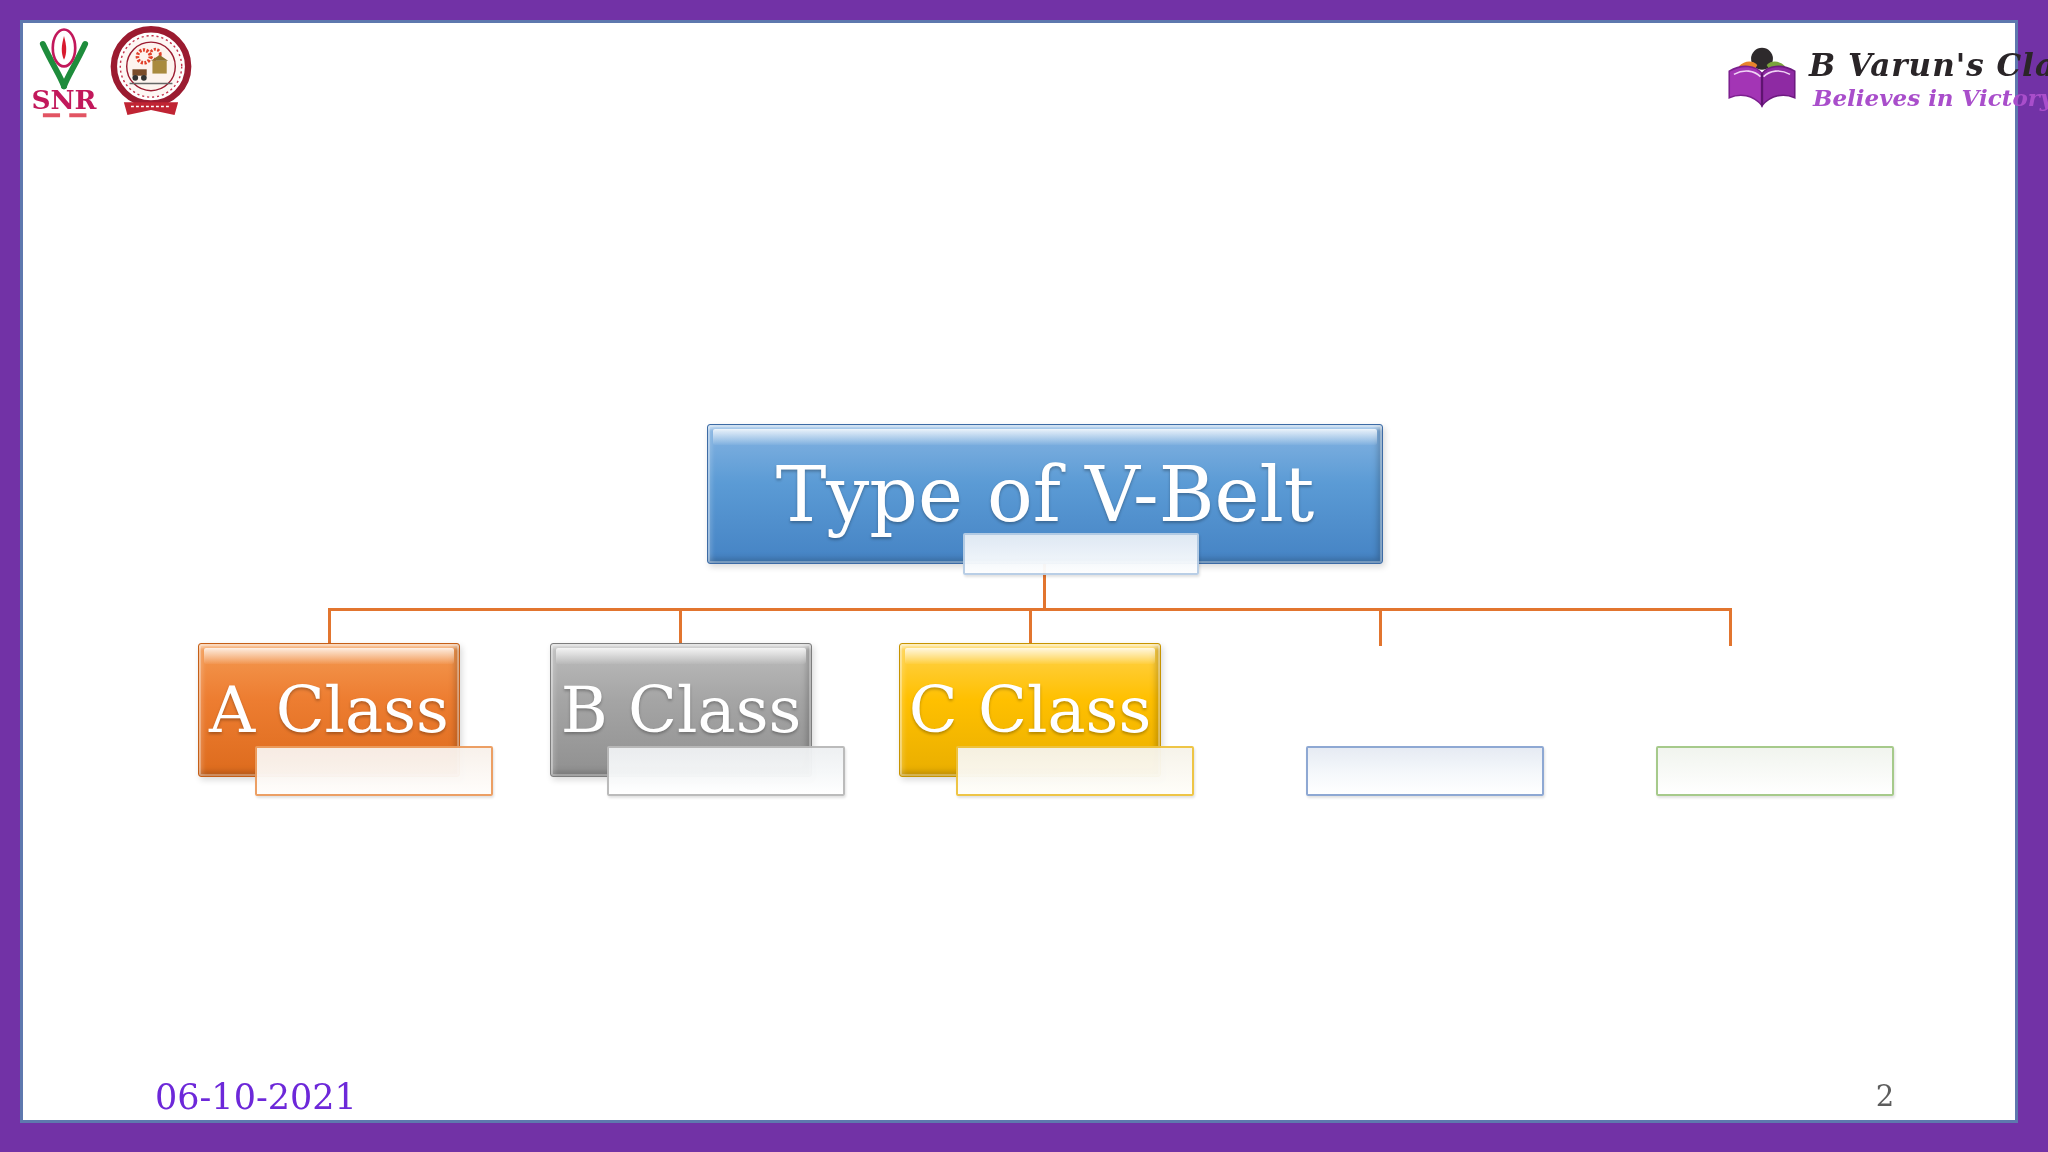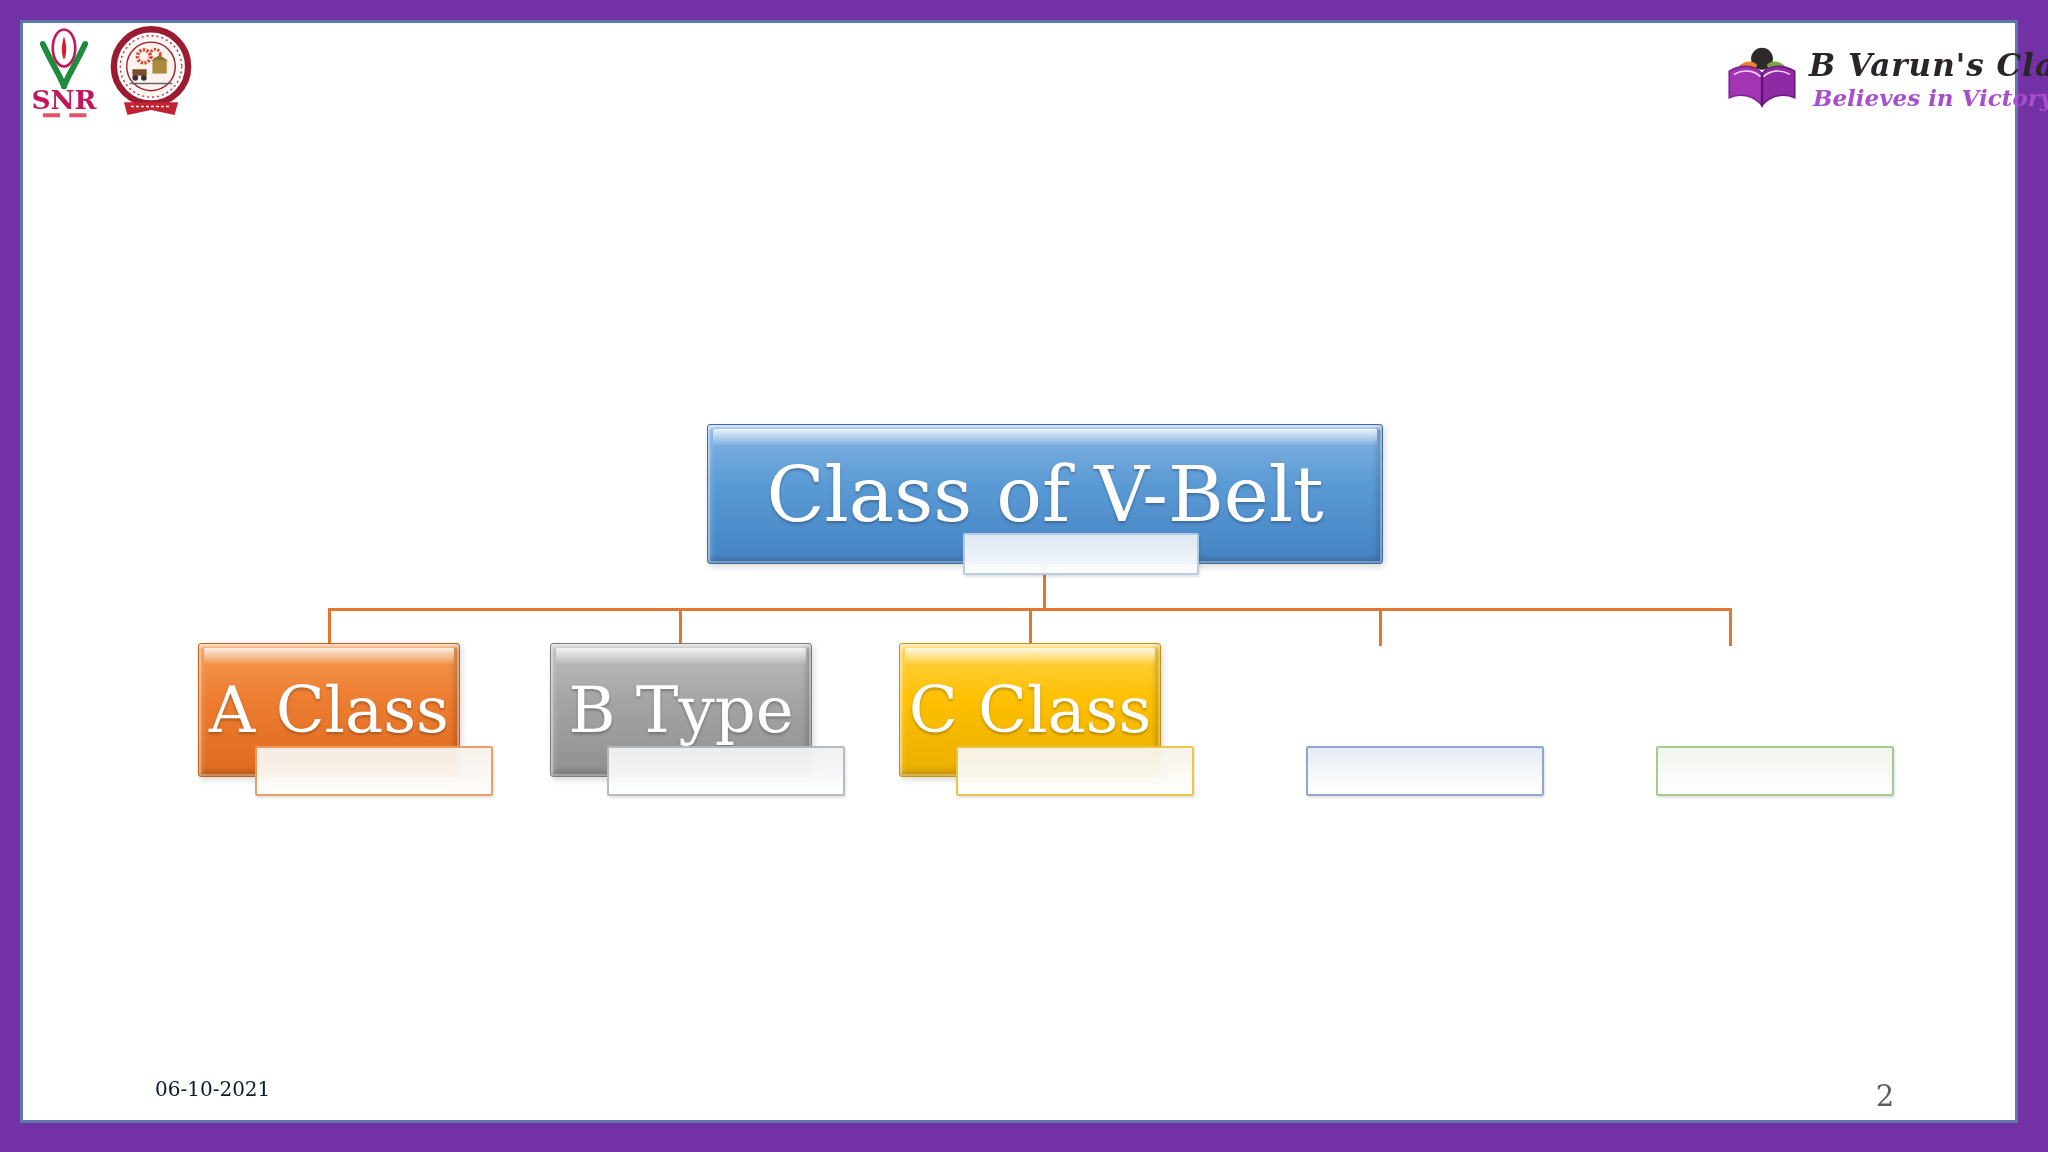--- a/index.html
+++ b/index.html
@@ -73,21 +73,21 @@
   
   .conn { position:absolute; background:#E2752F; z-index:1; }
   .conn-stub  { left:1020px; top:540px; width:3px; height:48px; }
   .conn-bus   { left:305px;  top:585px; width:1404px; height:3px; }
   .conn-drop  { top:585px; width:3px; height:38px; }
   .d-a { left:305px; } .d-b { left:656px; } .d-c { left:1006px; }
   .d-d { left:1356px; } .d-e { left:1706px; }
 
   
   .footer-date {
-    position:absolute; left:132px; top:1054px; font-size:20px; color:#0f172a;
+    position:absolute; left:132px; top:1054px; font-size:35px; color:#6d28d9;
   }
   .footer-page {
     position:absolute; left:1842px; top:1056px; width:40px; text-align:center;
     font-size:29px; color:#5d5d5d;
   }
 </style>
 </head>
 <body>
 
 <div class="slide">
@@ -138,31 +138,31 @@
 
   <div class="conn conn-stub"></div>
   <div class="conn conn-bus"></div>
   <div class="conn conn-drop d-a"></div>
   <div class="conn conn-drop d-b"></div>
   <div class="conn conn-drop d-c"></div>
   <div class="conn conn-drop d-d"></div>
   <div class="conn conn-drop d-e"></div>
 
   <div class="node title-node n-title">
-    <span>Class of V-Belt</span>
+    <span>Type of V-Belt</span>
   </div>
   <div class="nsub sub-title"></div>
 
   <div class="node child-node n-a p-a">
     <span>A Class</span>
   </div>
   <div class="nsub sub-a"></div>
 
   <div class="node child-node n-b p-b">
-    <span>B Type</span>
+    <span>B Class</span>
   </div>
   <div class="nsub sub-b"></div>
 
   <div class="node child-node n-c p-c">
     <span>C Class</span>
   </div>
   <div class="nsub sub-c"></div>
 
   <div class="nsub sub-d"></div>
 

